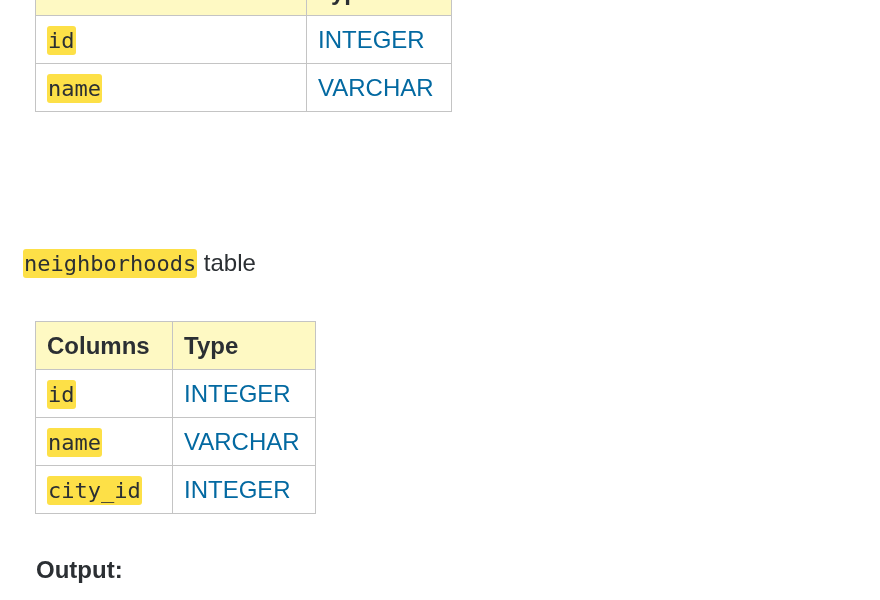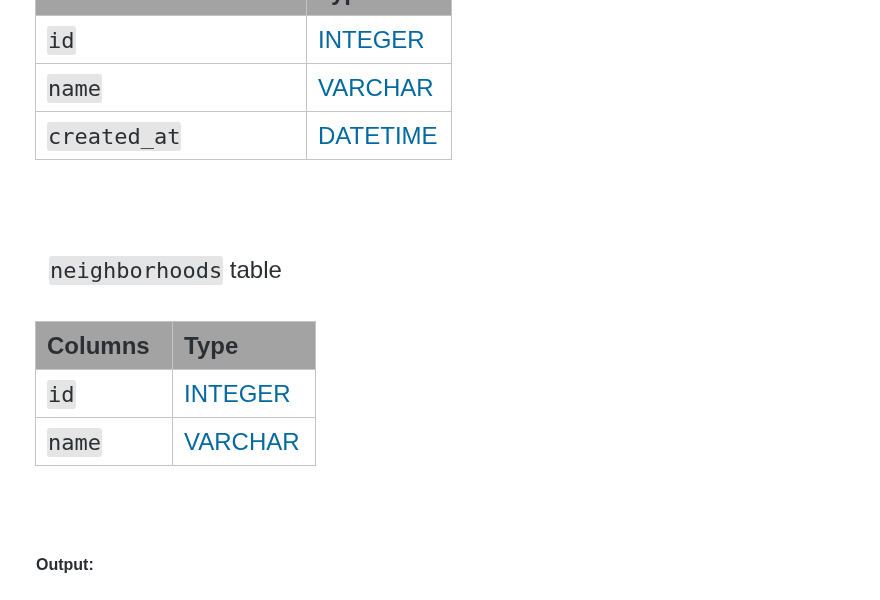--- a/index.html
+++ b/index.html
@@ -23,55 +23,54 @@
     }
     .tbl td, .tbl th {
       border: 1.5px solid #c4c4c4;
       padding: 0 11px;
       height: 47px;
       text-align: left;
       vertical-align: middle;
       white-space: nowrap;
     }
     .tbl th {
-      background: #a3a3a3;
+      background: #fef9c3;
       font-weight: bold;
       color: #2b2f33;
     }
     .tbl td.type {
       font-family: "Liberation Sans", sans-serif;
       color: #0369a1;
     }
     code {
       font-family: "DejaVu Sans Mono", monospace;
       font-size: 22px;
-      background: #e5e5e5;
+      background: #fde047;
       border-radius: 3px;
       padding: 2px 1px;
       color: #2b2f33;
     }
     #tbl1 { top: -33px; }
     #tbl1 td.col { width: 248px; }
     #tbl1 td.type { width: 122px; }
     #tbl2 { top: 321px; }
     #tbl2 th.col, #tbl2 td.col { width: 114px; }
     #tbl2 th.type, #tbl2 td.type { width: 120px; }
     .caption {
       position: absolute;
-      left: 49px;
+      left: 23px;
       top: 249px;
       font-size: 24px;
       color: #2b2f33;
-      margin-top: 7px;
     }
     .output-label {
       position: absolute;
       left: 36px;
       top: 556px;
-      font-size: 16px;
+      font-size: 24px;
       font-weight: bold;
       color: #2b2f33;
     }
   </style>
 </head>
 <body>
 
 <table class="tbl" id="tbl1">
   <tbody>
       <tr>
@@ -79,39 +78,39 @@
     <th class="type">Type</th>
   </tr>
   <tr>
     <td class="col"><code>id</code></td>
     <td class="type">INTEGER</td>
   </tr>
   <tr>
     <td class="col"><code>name</code></td>
     <td class="type">VARCHAR</td>
   </tr>
-  <tr>
-    <td class="col"><code>created_at</code></td>
-    <td class="type">DATETIME</td>
-  </tr>
 </tbody>
   </table>
 
 <div class="caption"><code>neighborhoods</code><span> table</span></div>
 
 <table class="tbl" id="tbl2">
   <tbody>
       <tr>
     <th class="col">Columns</th>
     <th class="type">Type</th>
   </tr>
   <tr>
     <td class="col"><code>id</code></td>
     <td class="type">INTEGER</td>
   </tr>
   <tr>
     <td class="col"><code>name</code></td>
     <td class="type">VARCHAR</td>
   </tr>
+  <tr>
+    <td class="col"><code>city_id</code></td>
+    <td class="type">INTEGER</td>
+  </tr>
 </tbody>
   </table>
 
 <div class="output-label">Output:</div>
 
 </body></html>

